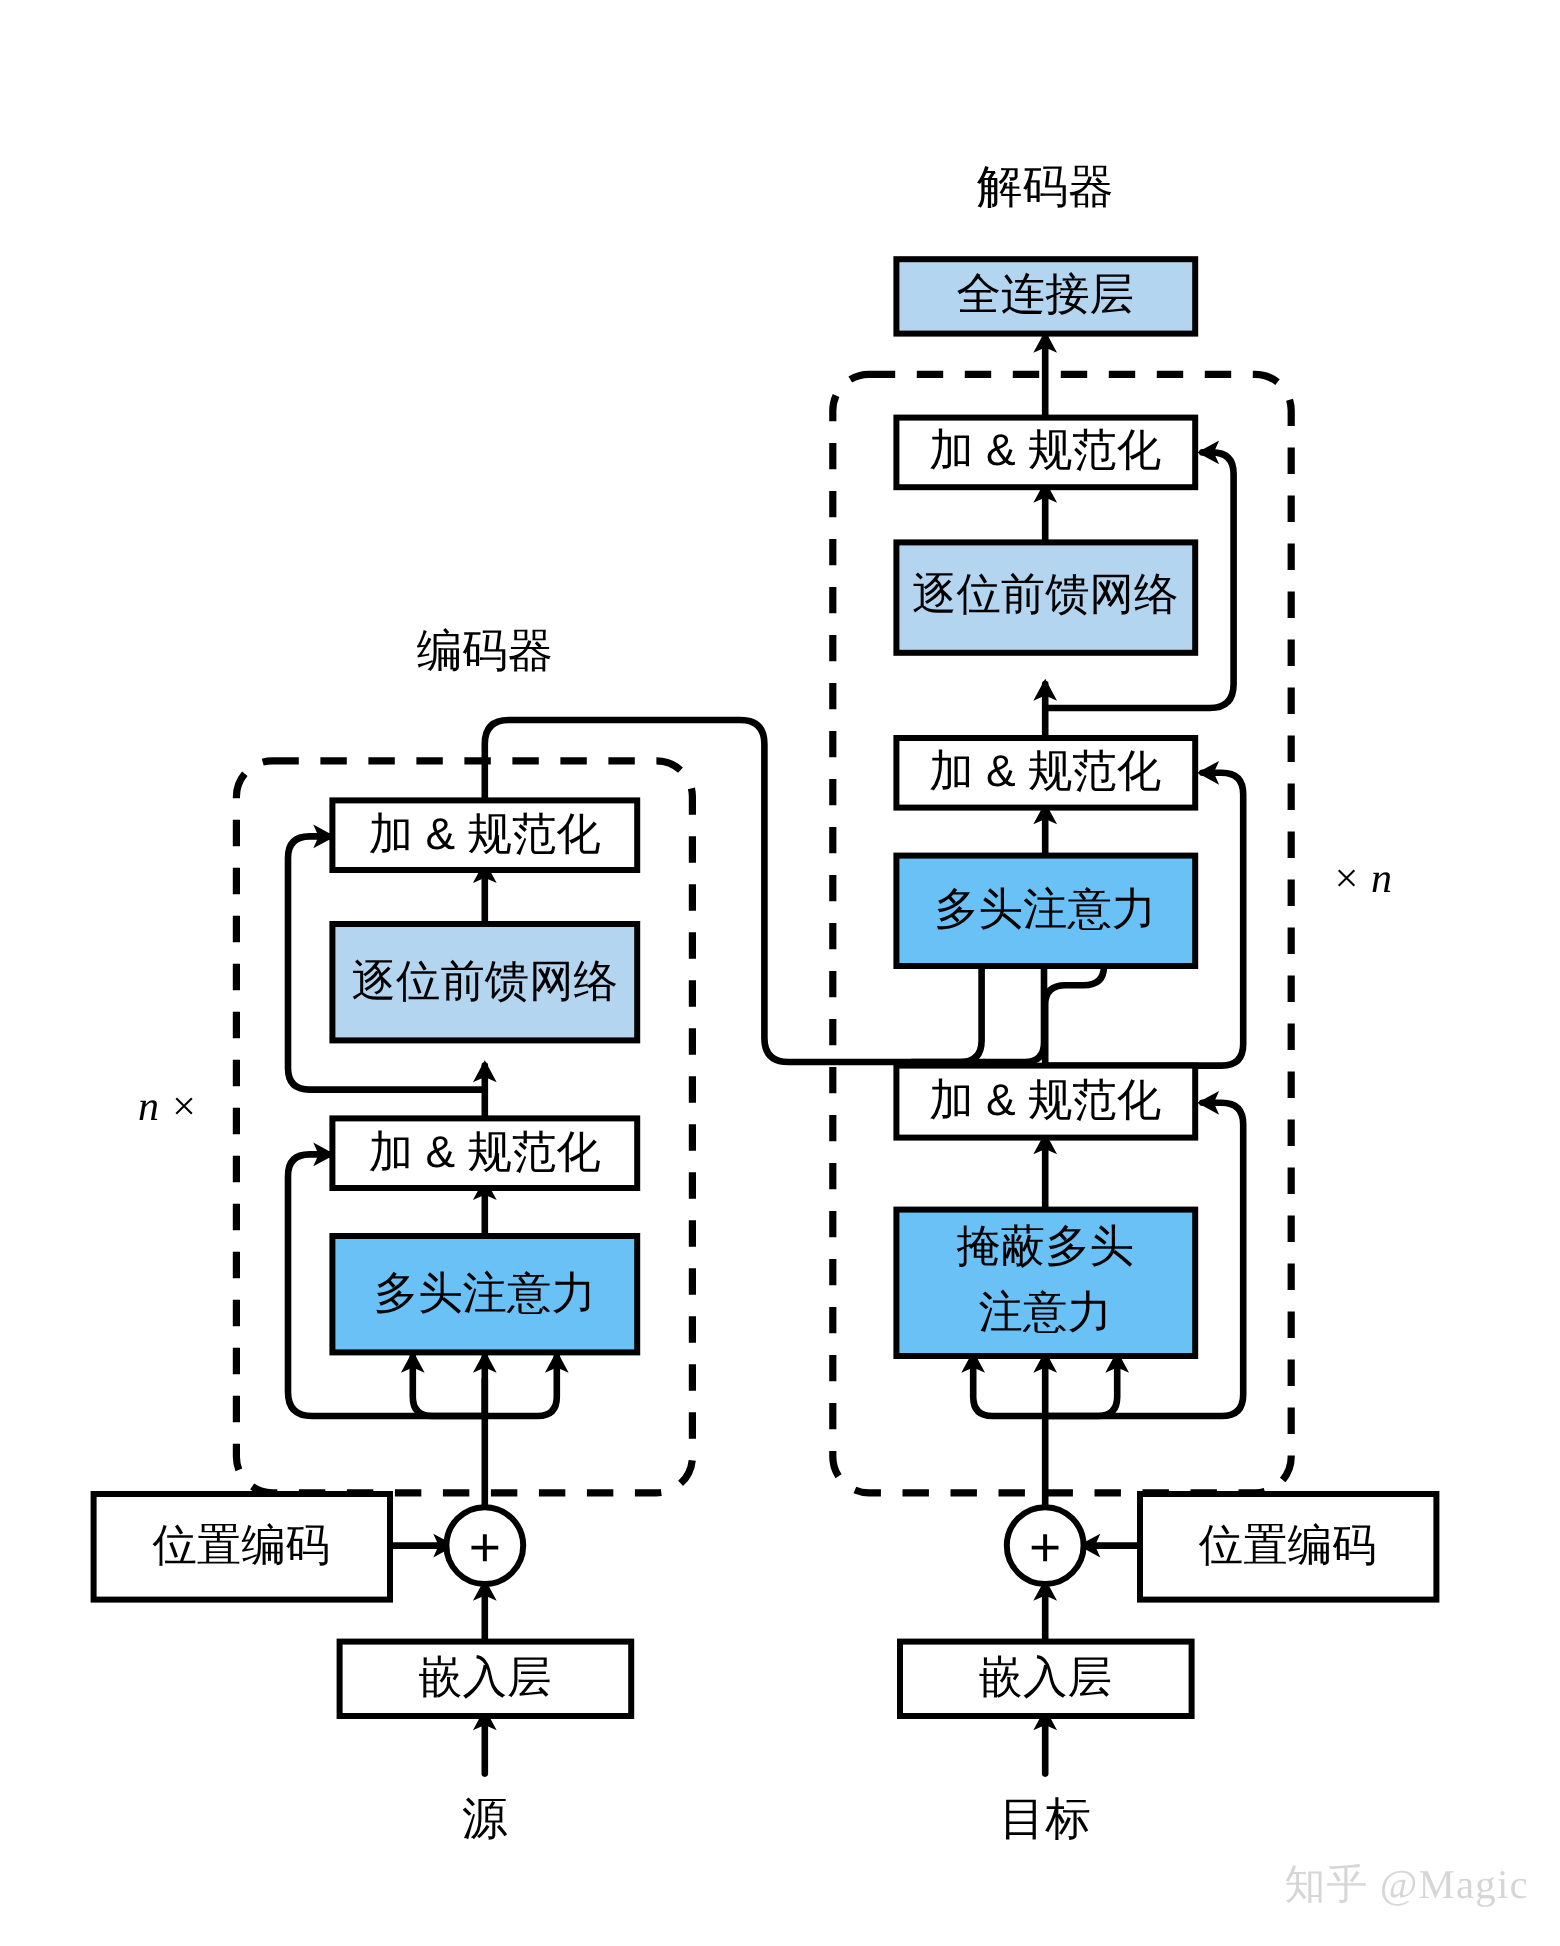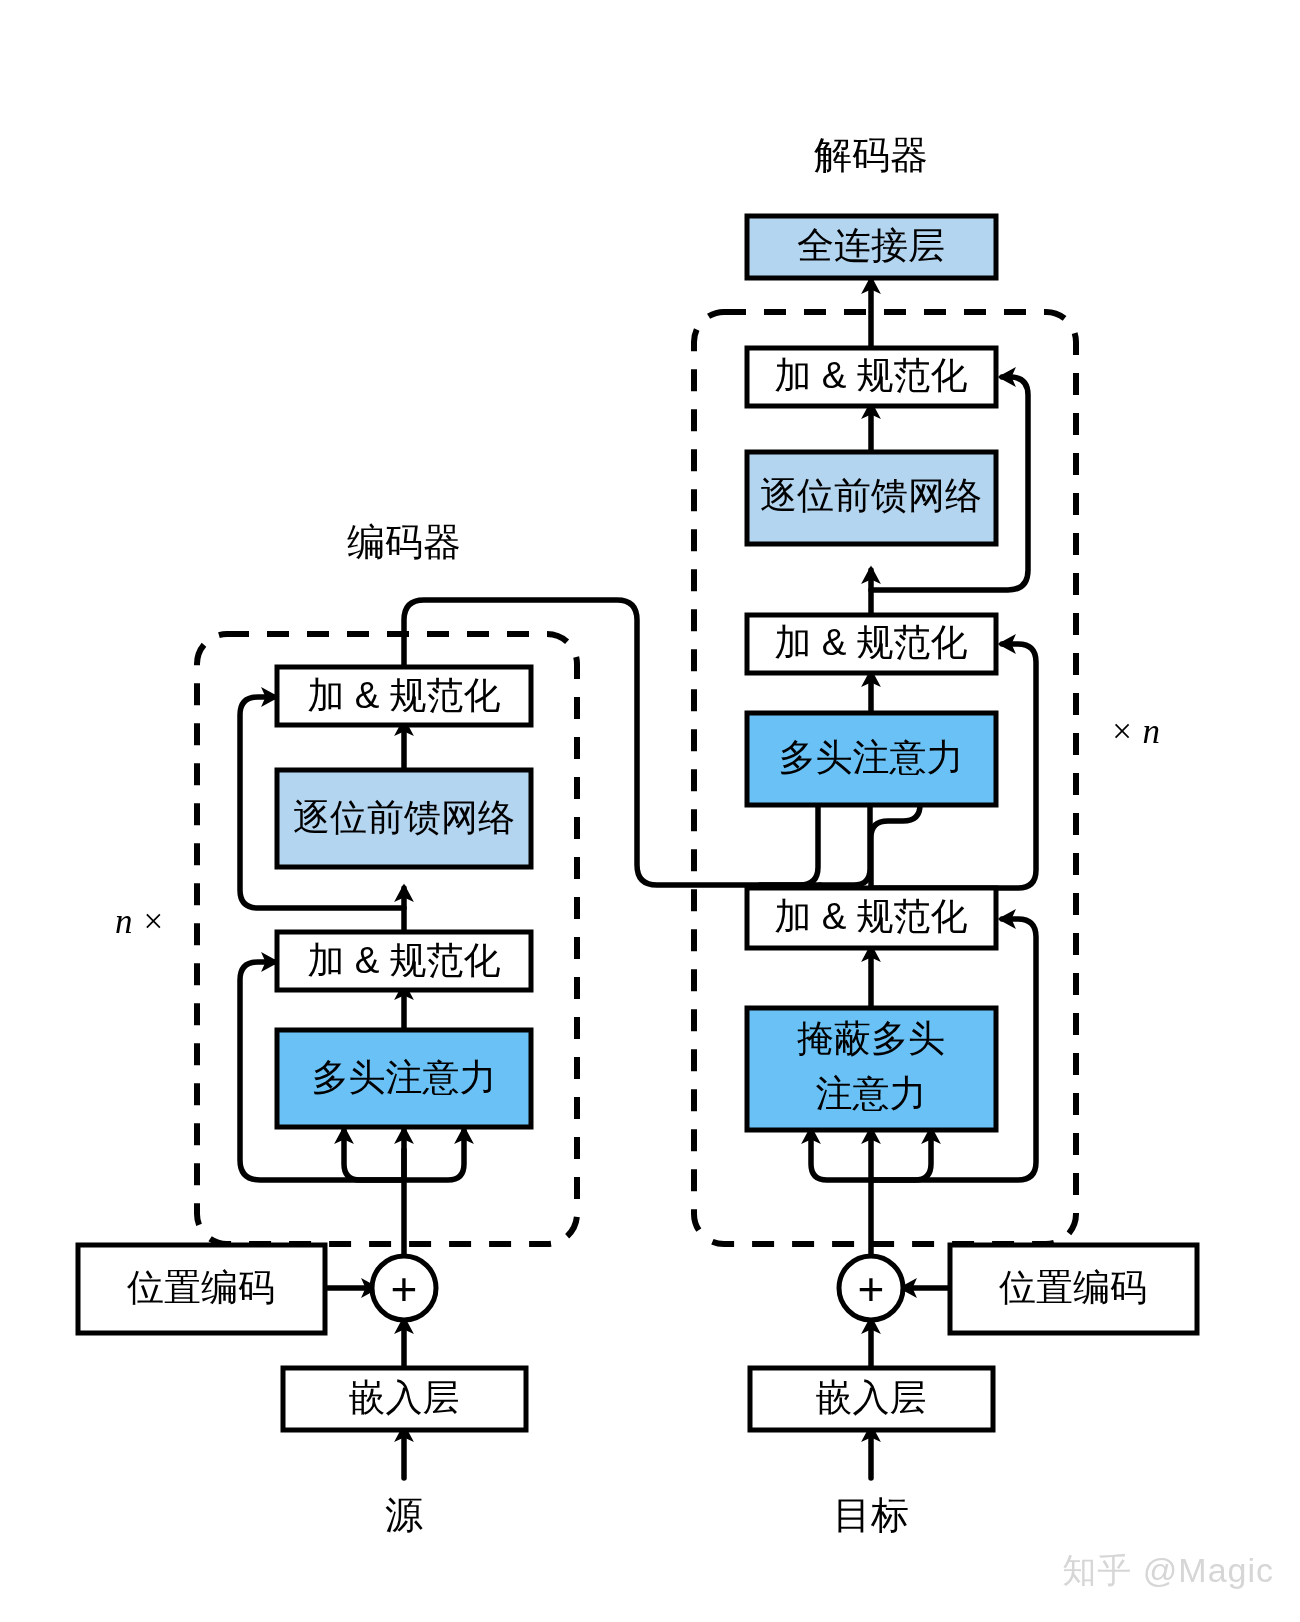--- a/index.html
+++ b/index.html
@@ -61,21 +61,21 @@
     font-family: "Liberation Sans", "DejaVu Sans", sans-serif;
     font-size: 46px;
     fill: #000000;
     text-anchor: middle;
     dominant-baseline: central;
   }
   .watermark {
     position: absolute;
     right: 26px;
     bottom: 28px;
-    font-family: Liberation Sans, sans-serif;
+    font-family: Liberation Serif, serif;
     font-size: 34px;
     color: #d6d6d6;
     letter-spacing: 1px;
     user-select: none;
     margin-top: 32px;
   }
 </style>
 </head>
 <body>
 

